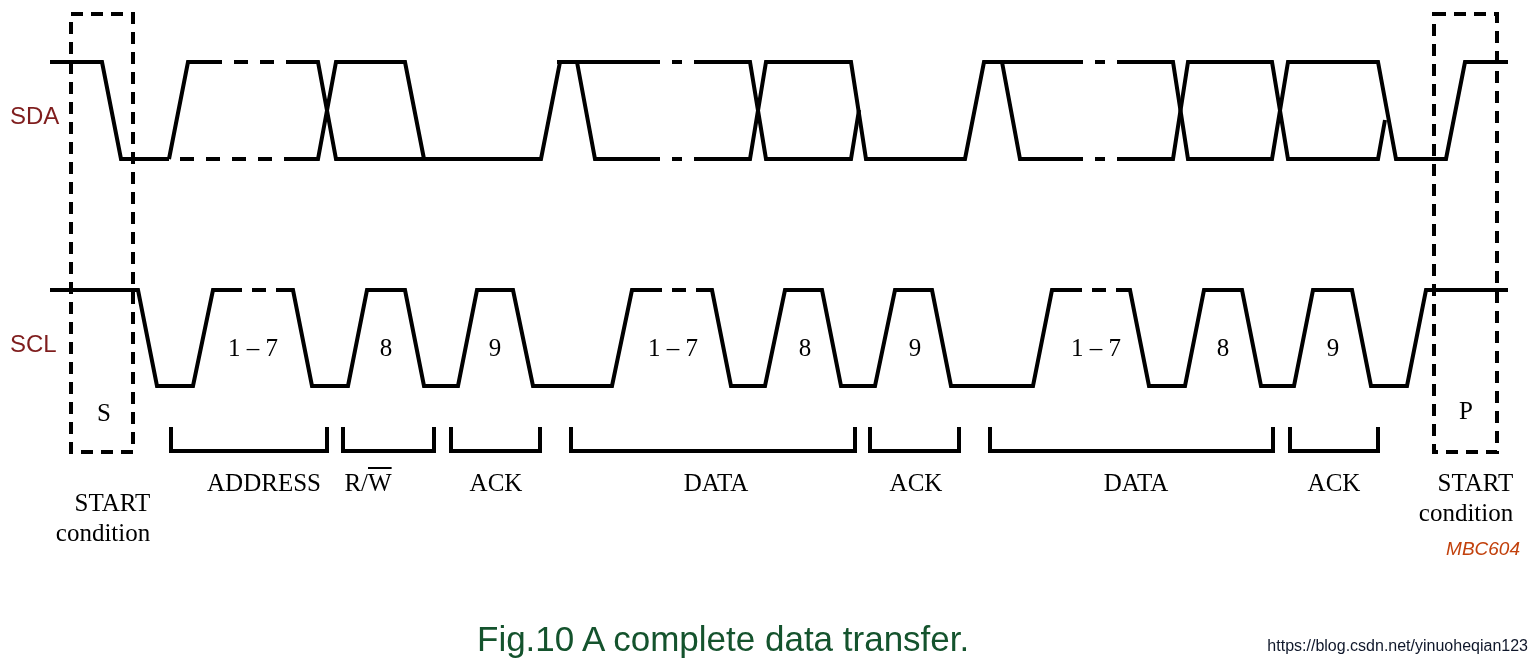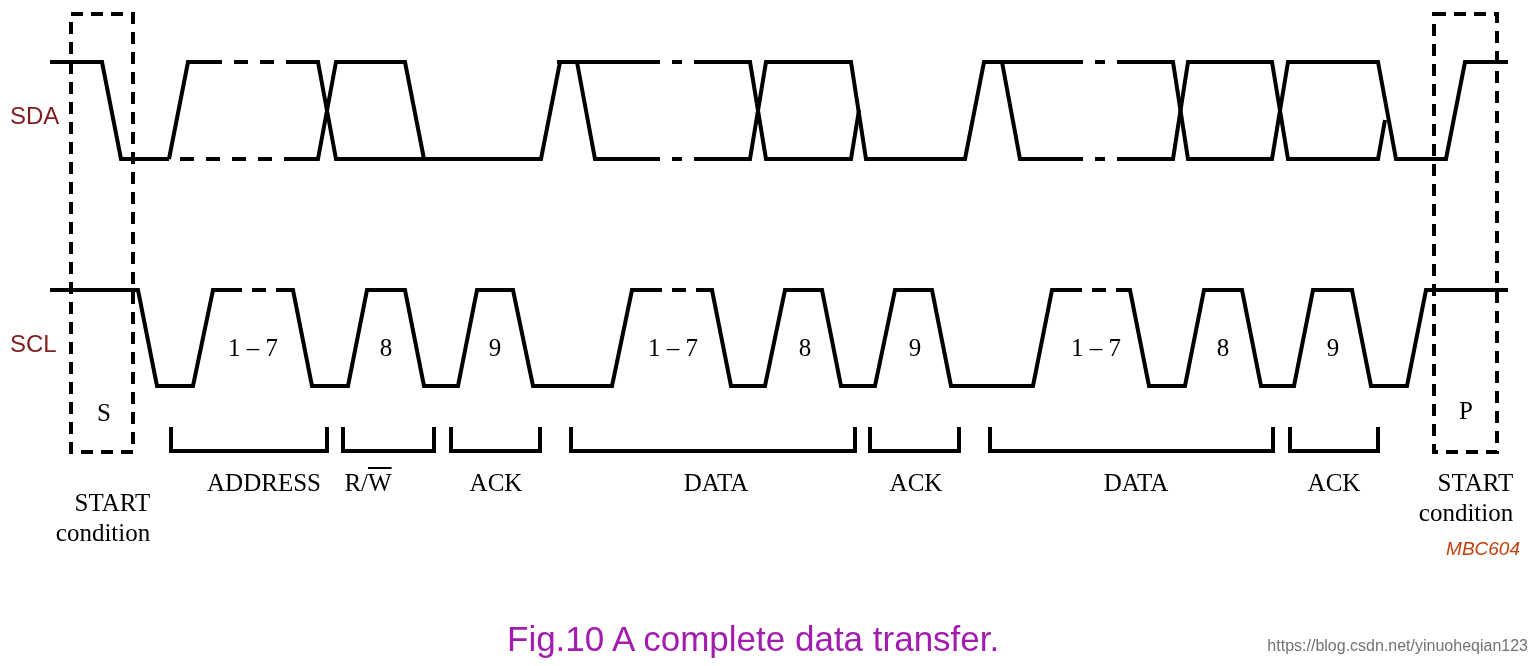--- a/index.html
+++ b/index.html
@@ -2,22 +2,22 @@
 <html><head>
 <meta charset="utf-8">
 <style>
   html, body { margin: 0; padding: 0; background: #ffffff; }
   body { width: 1534px; height: 666px; position: relative; overflow: hidden; font-family: "Liberation Sans", sans-serif; }
   #diagram { position: absolute; left: 0; top: 0; }
   .lbl { position: absolute; font-family: Liberation Serif, serif; font-size: 25px; color: #000; white-space: nowrap; transform: translateX(-50%); line-height: 30px; text-align: right; }
   .sig { position: absolute; font-family: "Liberation Sans", sans-serif; font-size: 24px; color: #7f1d1d; }
   .ovl { text-decoration: overline; }
   .code { position: absolute; font-family: "Liberation Sans", sans-serif; font-size: 19px; font-style: italic; color: #c2410c; right: 14px; top: 538px; }
-  .caption { position: absolute; font-family: "Liberation Sans", sans-serif; font-size: 35px; color: #a21caf; left: 507px; top: 619px; }
-  .watermark { position: absolute; font-family: "Liberation Sans", sans-serif; font-size: 16px; color: #737373; right: 6px; top: 637px; }
+  .caption { position: absolute; font-family: "Liberation Sans", sans-serif; font-size: 35px; color: #14532d; left: 477px; top: 619px; }
+  .watermark { position: absolute; font-family: "Liberation Sans", sans-serif; font-size: 16px; color: #0f172a; right: 6px; top: 637px; }
 </style>
 </head>
 <body>
 
 <svg id="diagram" width="1534" height="666" viewBox="0 0 1534 666" xmlns="http://www.w3.org/2000/svg">
   <g fill="none" stroke="#000" stroke-width="4" stroke-linejoin="miter">
 
     <rect x="71" y="14" width="62" height="438" stroke-dasharray="12,8"></rect>
     <rect x="1434" y="14" width="63" height="438" stroke-dasharray="12,8"></rect>
 

